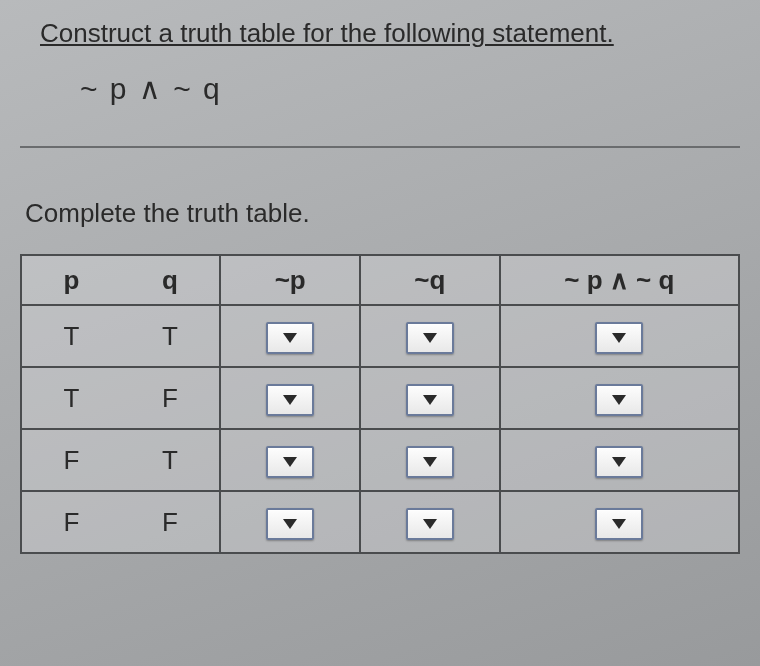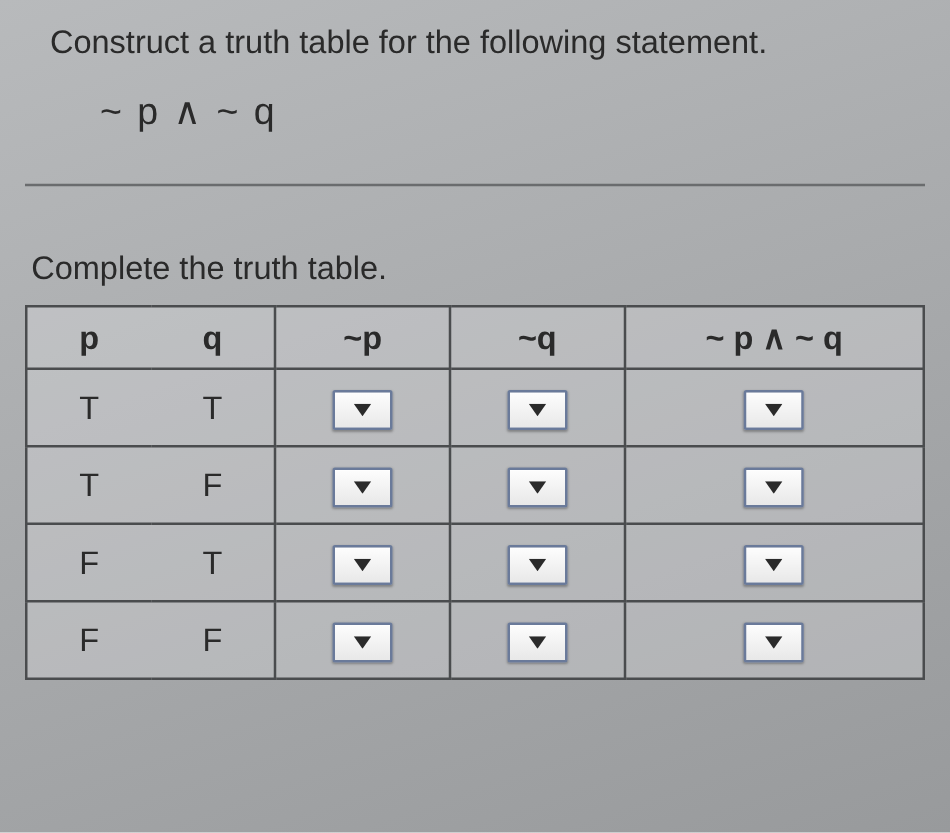--- a/index.html
+++ b/index.html
@@ -19,38 +19,39 @@
       background: linear-gradient(160deg, #b8babc 0%, #a8aaac 50%, #989a9c 100%);
       color: #2a2a2a;
       padding: 15px 20px 20px 20px;
       font-size: 26px;
     }
     
     .problem-statement {
       margin-bottom: 12px;
       line-height: 1.4;
       padding-left: 20px;
+      text-decoration: underline;
     }
     
     .expression {
       font-size: 30px;
       padding-left: 60px;
       margin-top: 20px;
       margin-bottom: 40px;
       letter-spacing: 2px;
     }
     
     .divider {
       border: none;
       border-bottom: 2px solid #6a6c6e;
       margin: 20px 0 50px 0;
     }
     
     .instruction {
-      margin-bottom: 14px;
+      margin-bottom: 25px;
       padding-left: 5px;
     }
     
     table {
       border-collapse: collapse;
       width: 720px;
       background: rgba(230,230,232,0.3);
     }
     
     th, td {

